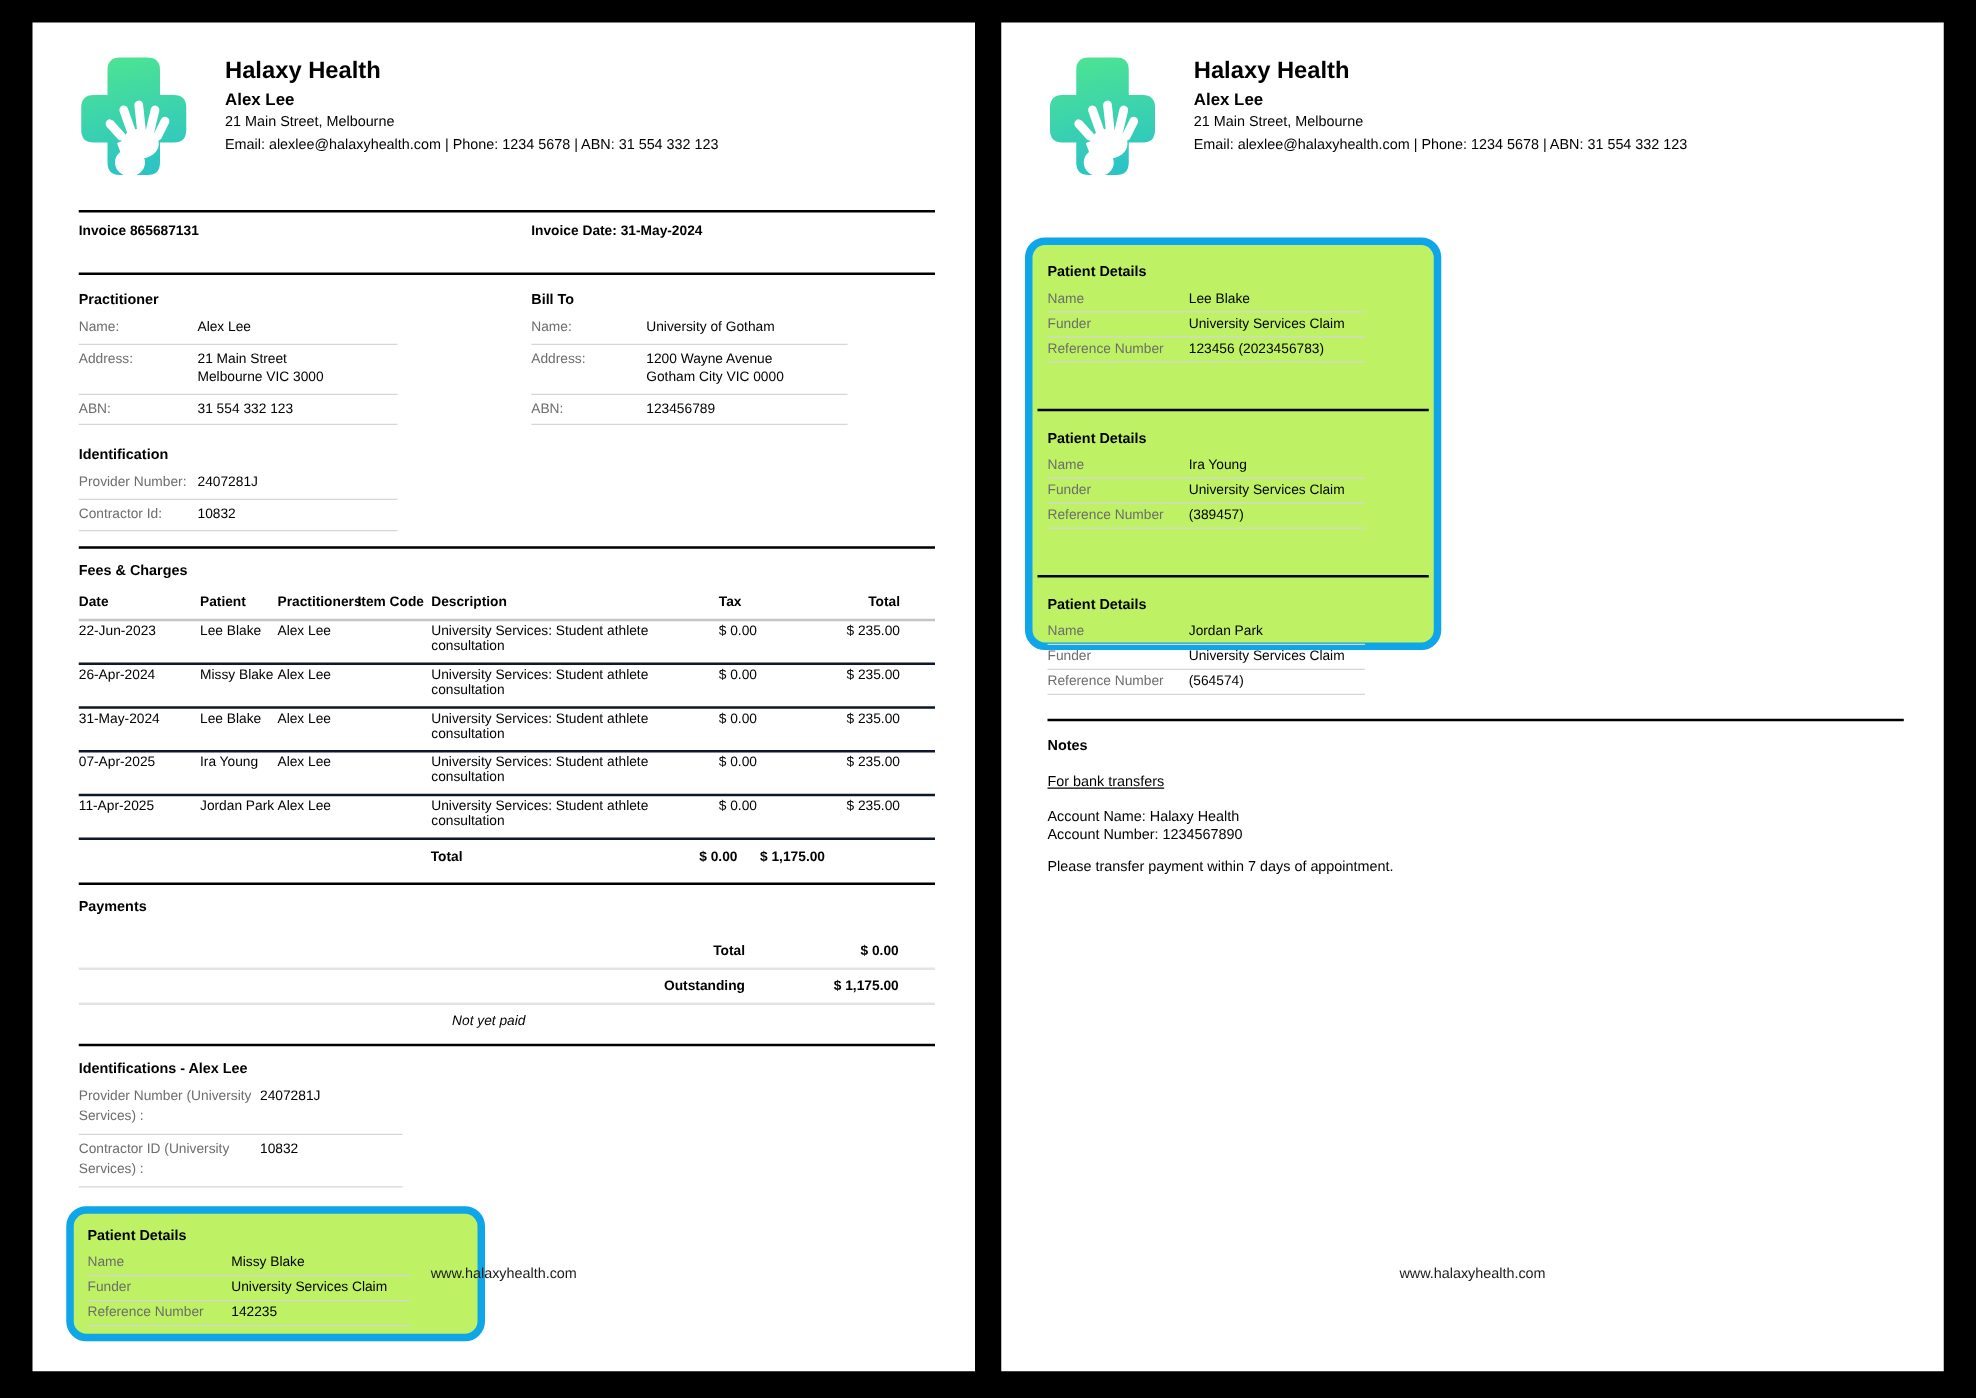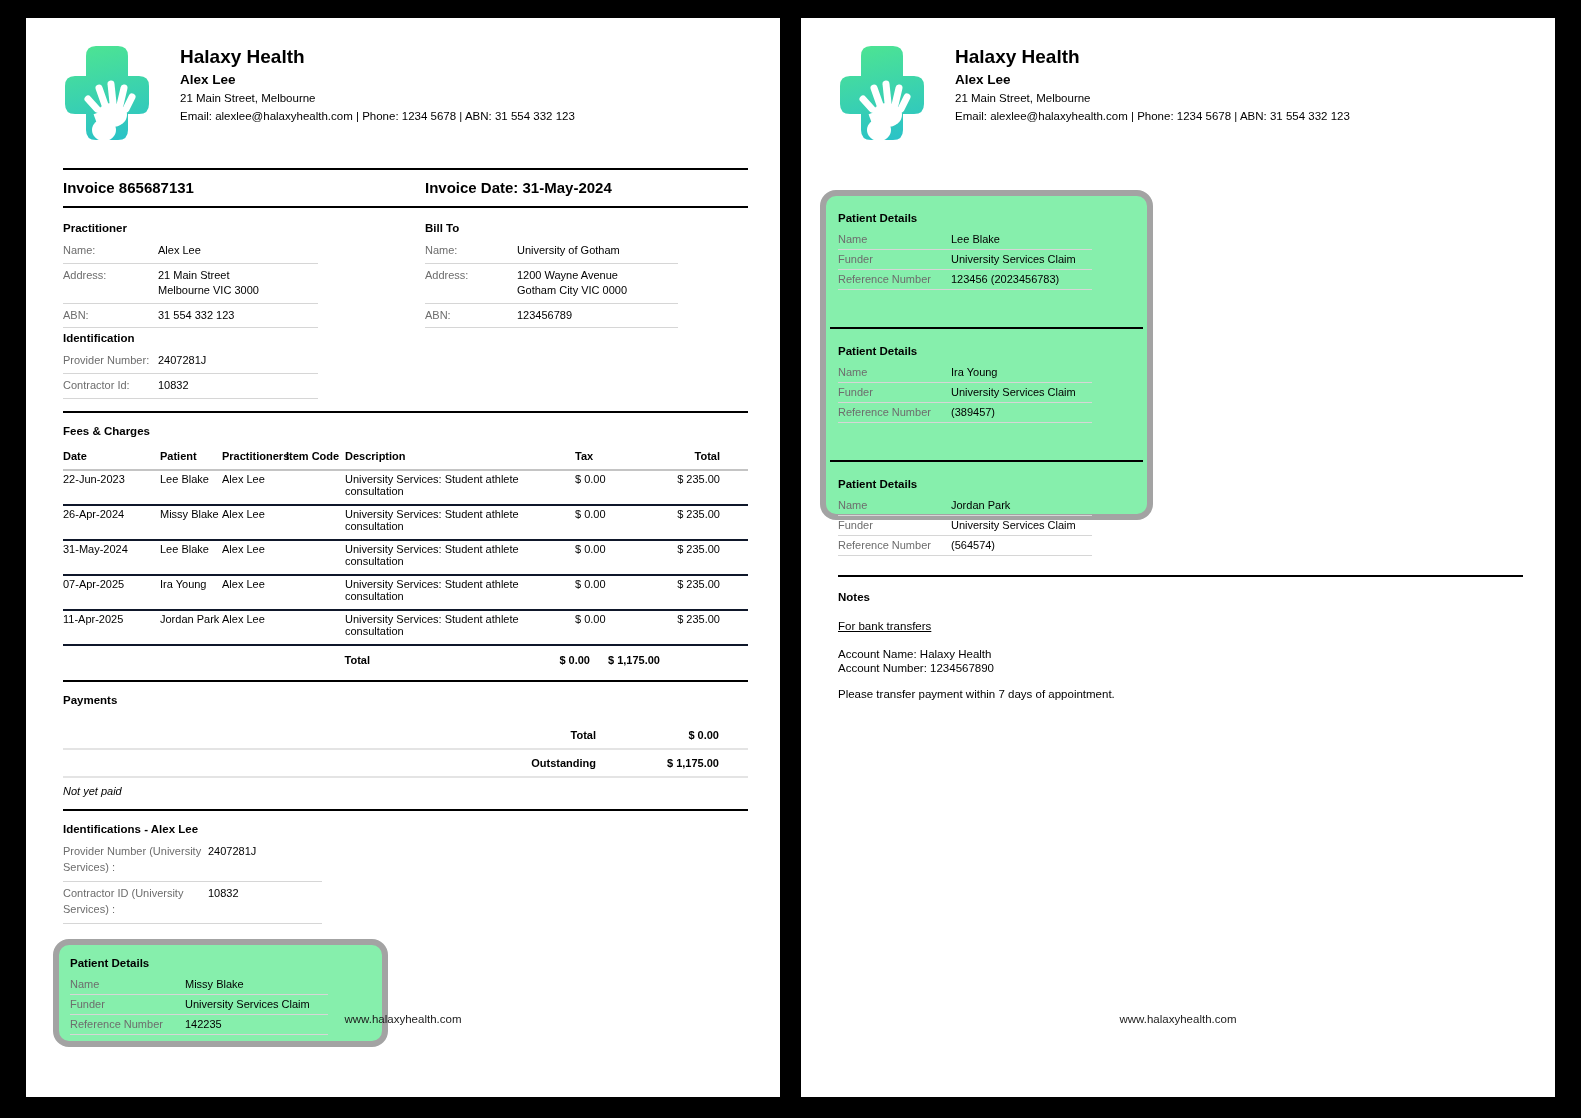--- a/index.html
+++ b/index.html
@@ -17,21 +17,21 @@
   .hdr{display:flex;align-items:flex-start;padding-top:26px;height:124px;}
   .logo{width:88px;height:98px;flex:none;}
   .hdr-text{margin-left:29px;padding-top:3px;}
   .hdr-title{font-size:19px;font-weight:bold;line-height:1.1;}
   .hdr-name{font-size:13.5px;font-weight:bold;margin-top:4px;}
   .hdr-line{font-size:11.5px;margin-top:4px;line-height:1.25;}
 
   .rule{border-top:2px solid #000;height:0;}
 
   
-  .inv-row{display:flex;padding:9px 0 10px;font-size:15px;font-weight:bold;}
+  .inv-row{display:flex;padding:9px 0 27px;font-size:11px;font-weight:bold;}
   .inv-left{width:362px;flex:none;}
 
   
   .twocol{display:flex;margin-top:2px;}
   .col-a{width:362px;flex:none;}
   .col-b{width:253px;flex:none;}
   .sec-title{font-size:11.5px;font-weight:bold;margin:12px 0 5px;}
   .frow{display:flex;border-bottom:1px solid #d6d6d6;padding:4px 0 5px;font-size:11px;line-height:1.35;}
   .col-a .frow{width:255px;}
   .col-b .frow{width:253px;}
@@ -54,28 +54,28 @@
   .ft-label{width:307px;text-align:right;flex:none;}
   .ft-spacer{flex:1;}
   .ft-tax{text-align:right;}
   .ft-tot{width:70px;flex:none;text-align:right;}
 
   
   .pay-row{display:flex;justify-content:flex-end;font-size:11px;font-weight:bold;
            padding:7px 29px 7px 0;border-bottom:2px solid #e4e4e4;}
   .pay-row.first{margin-top:16px;}
   .pay-val{width:123px;flex:none;text-align:right;}
-  .pay-status{text-align:left;font-size:11px;font-style:italic;padding:7px 29px 0 0;}
+  .pay-status{text-align:center;font-size:11px;font-style:italic;padding:7px 29px 0 0;}
 
   
   .idrow{display:flex;width:259px;border-bottom:1px solid #d6d6d6;padding:4px 0 5px;font-size:11px;line-height:1.45;}
   .idrow .lbl{width:145px;flex:none;}
 
   
-  .pd-box{border:6px solid #a3a3a3;border-radius:16px;box-sizing:border-box;background:#86efac;}
+  .pd-box{border:6px solid #0ea5e9;border-radius:16px;box-sizing:border-box;background:#bef264;}
   .pd-box-left{width:335px;margin-left:-10px;margin-top:15px;padding:8px 10px 6px 11px;}
   .pd-box-right{width:333px;height:330px;margin-left:-18px;margin-top:22px;padding:8px 0 0 0;}
   .pd-title{font-size:11.5px;font-weight:bold;margin:4px 0 6px;}
   .pdrow{display:flex;border-bottom:1px solid #d6d6d6;padding:3px 0 4px;font-size:11px;}
   .pd-box-left .pdrow{width:258px;}
   .pdrow .lbl{width:115px;}
   .pd-section{padding:4px 10px 0 12px;}
   .pd-section .pdrow{width:254px;}
   .pd-section .pdrow .lbl{width:113px;}
   .pd-divider{border-top:2px solid #000;margin:37px 4px 8px 4px;height:0;}
@@ -144,21 +144,21 @@
           <div class="lbl">Address:</div>
           <div class="val">
             <div>21 Main Street</div>
             <div>Melbourne VIC 3000</div>
           </div>
         </div>
         <div class="frow">
           <div class="lbl">ABN:</div>
           <div class="val">31 554 332 123</div>
         </div>
-        <div class="sec-title" style="margin-top:4px">Identification</div>
+        <div class="sec-title" style="margin-top:18px">Identification</div>
         <div class="frow">
           <div class="lbl">Provider Number:</div>
           <div class="val">2407281J</div>
         </div>
         <div class="frow">
           <div class="lbl">Contractor Id:</div>
           <div class="val">10832</div>
         </div>
       </div>
       <div class="col-b">

